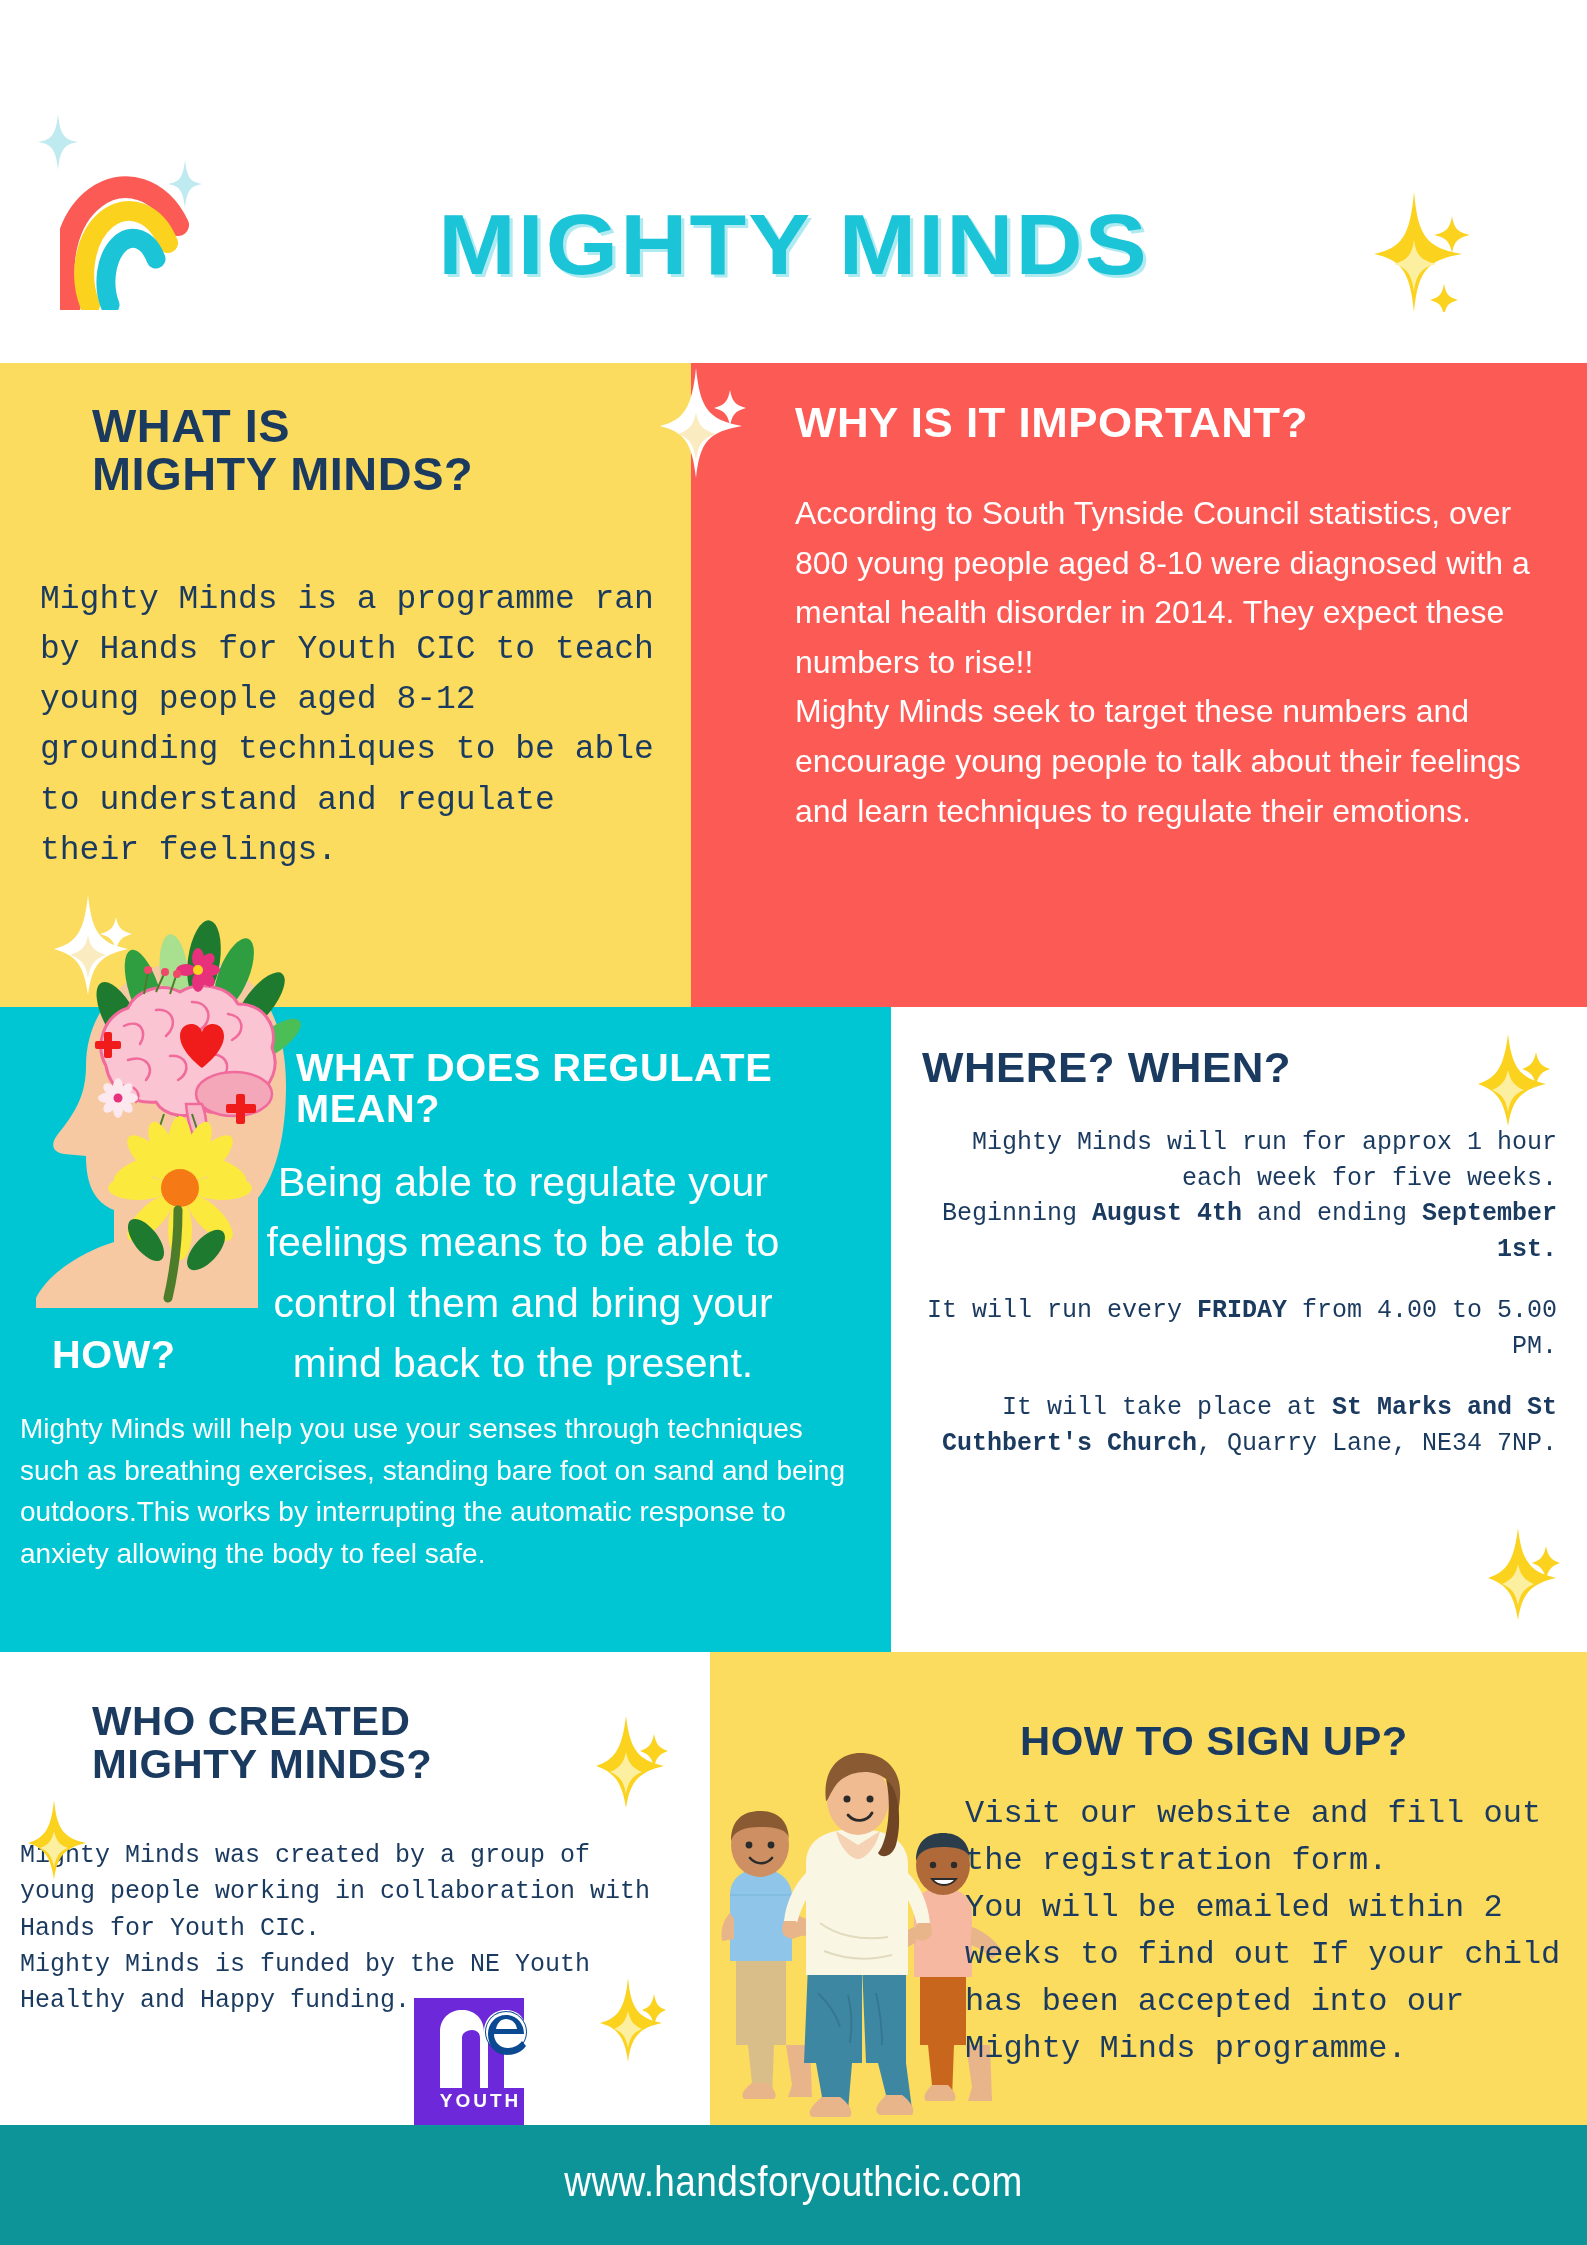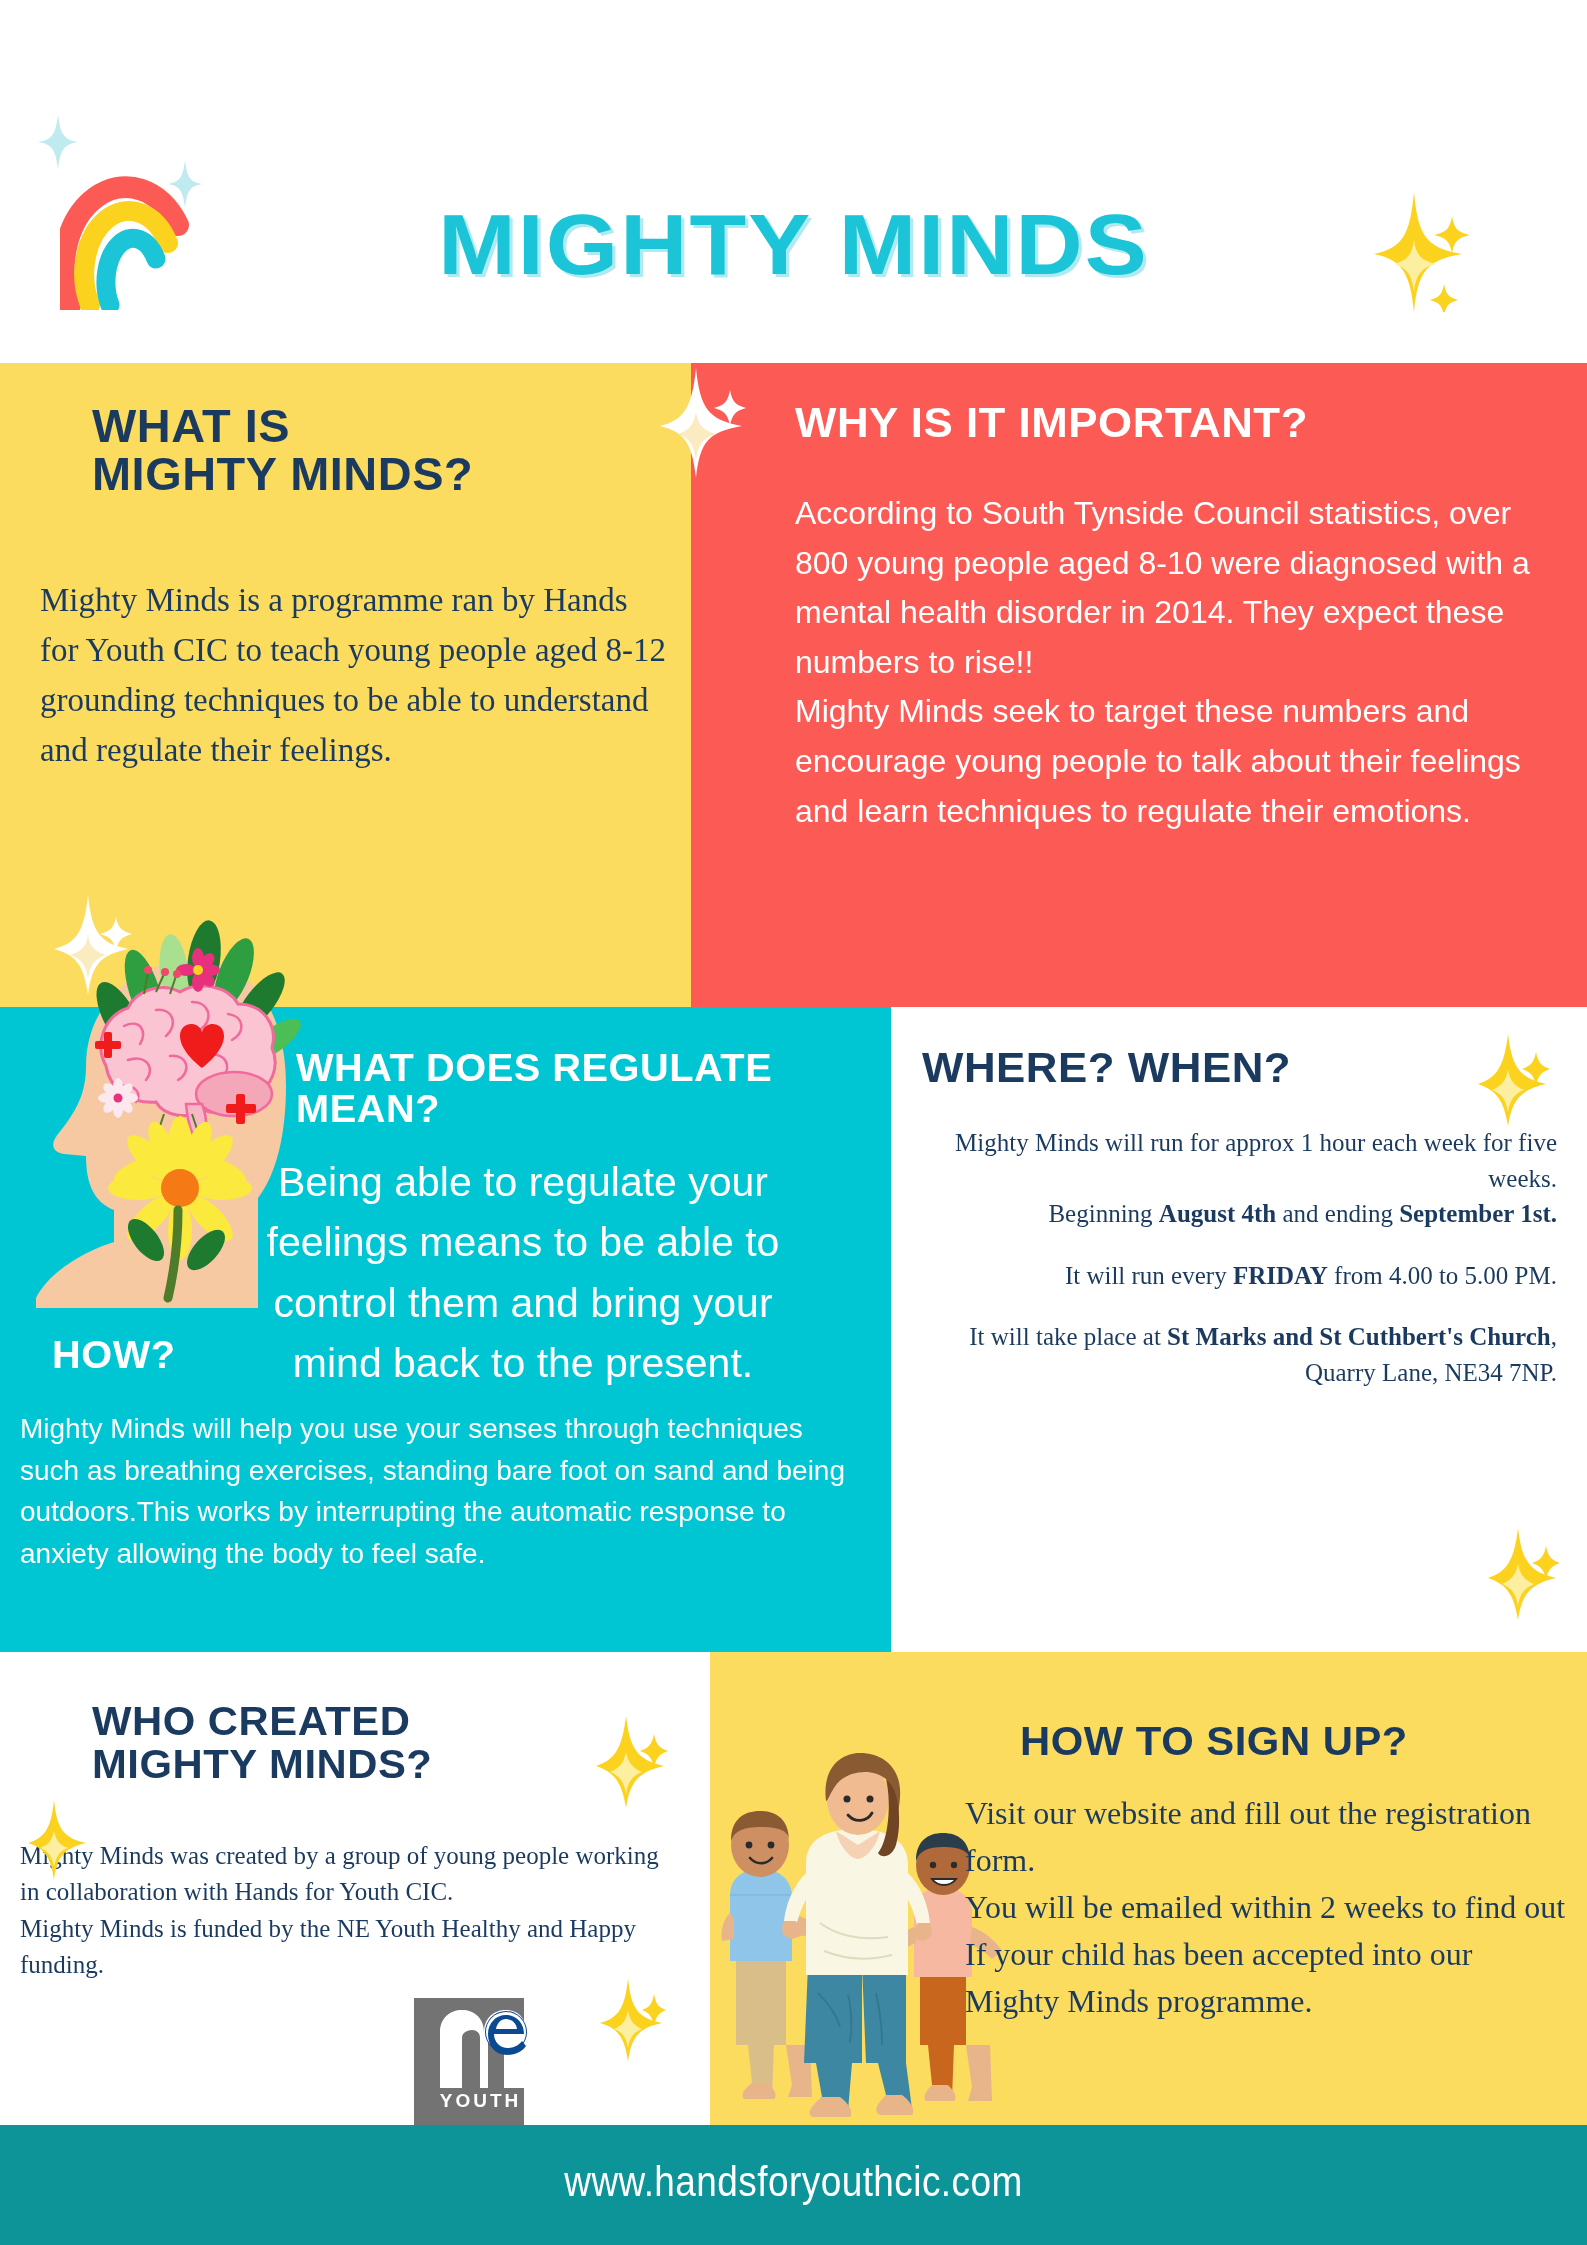--- a/index.html
+++ b/index.html
@@ -43,21 +43,21 @@
     font-family:"Liberation Sans", sans-serif;
     font-weight:bold;color:#1B3A5F;letter-spacing:.5px;
     line-height:1.04;transform:scaleX(1.02);transform-origin:left center;
   }
   .head-white{
     font-family:"Liberation Sans", sans-serif;
     font-weight:bold;color:#ffffff;letter-spacing:.5px;
     line-height:1.04;transform:scaleX(1.02);transform-origin:left center;
   }
   .body-navy{
-    font-family:Liberation Serif, serif;
+    font-family:Liberation Mono, monospace;
     color:#1B3A5F;font-weight:400;
   }
   .body-white{
     font-family:"Liberation Sans", sans-serif;
     color:#ffffff;font-weight:400;
   }
 
   
   #s1-title{position:absolute;left:92px;top:403px;width:560px;font-size:46px;}
   #s1-body {position:absolute;left:40px;top:575px;width:630px;font-size:33px;line-height:1.52;}
@@ -89,21 +89,21 @@
 
   
   #footer-url{
     position:absolute;left:0;top:2158px;width:1587px;text-align:center;
     font-family:"Liberation Sans", sans-serif;
     font-size:42px;color:#ffffff;letter-spacing:.5px;
     transform:scaleX(.88);
   }
 
   
-  #ne-logo{position:absolute;left:414px;top:1998px;width:110px;height:127px;background:#737373;}
+  #ne-logo{position:absolute;left:414px;top:1998px;width:110px;height:127px;background:#6d28d9;}
   #ne-logo .ne-mark{position:absolute;left:18px;top:12px;width:96px;height:78px;}
   #ne-logo .ne-word{
     position:absolute;left:0;top:92px;width:133px;text-align:center;
     color:#fff;font-family:"Liberation Sans", sans-serif;font-weight:bold;
     font-size:19px;letter-spacing:3px;
   }
 
   
   #head-illus{position:absolute;left:28px;top:898px;width:300px;height:410px;}
   #family-illus{position:absolute;left:700px;top:1745px;width:320px;height:375px;}

